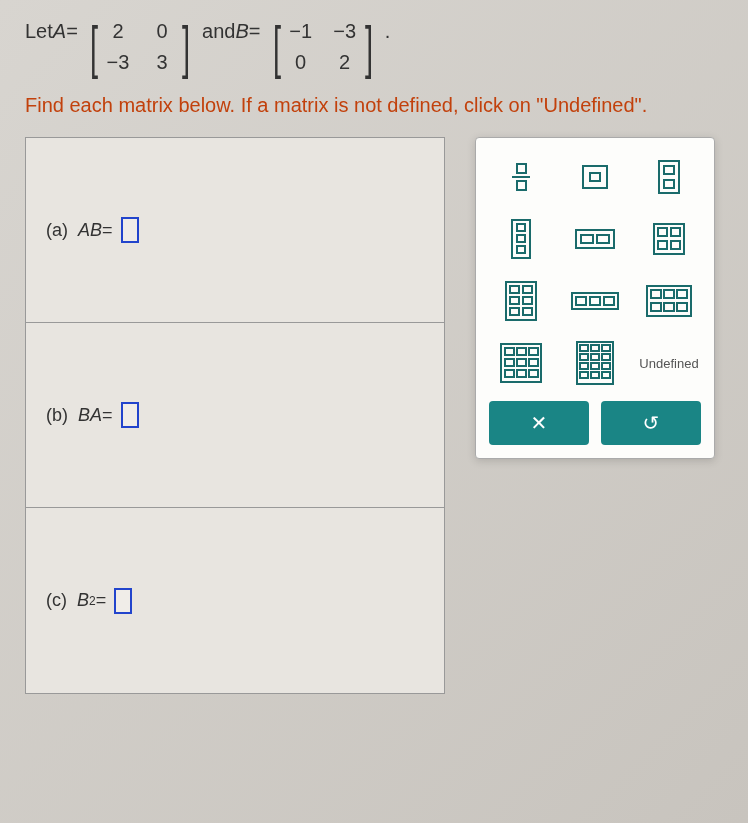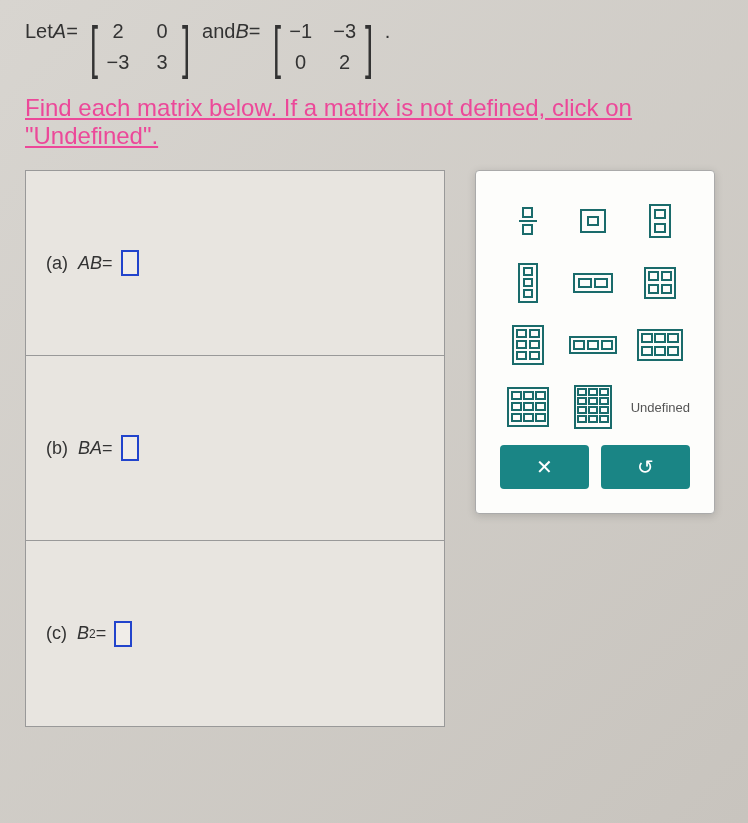--- a/index.html
+++ b/index.html
@@ -39,24 +39,23 @@
       grid-template-columns: repeat(2, auto);
       gap: 8px 20px;
       font-size: 20px;
       padding: 0 4px;
     }
     .matrix-cells span {
       text-align: center;
       min-width: 24px;
     }
     .instruction {
-      font-size: 24px;
+      font-size: 20px;
       margin-bottom: 20px;
-      color: #ec4899;
-      text-decoration: underline;
+      color: #c2410c;
     }
     .main-content {
       display: flex;
       gap: 30px;
       align-items: flex-start;
     }
     .answer-table {
       border: 1px solid #999;
       background: #e8e5e0;
       width: 420px;
@@ -77,21 +76,21 @@
       width: 18px;
       height: 26px;
       border: 2px solid #2244cc;
       margin-left: 8px;
       background: #f0ede8;
     }
     .toolbox {
       background: #fdfdfb;
       border: 1px solid #aaa;
       border-radius: 4px;
-      padding: 24px;
+      padding: 13px;
       width: 240px;
       box-shadow: 0 2px 8px rgba(0,0,0,0.15);
     }
     .tool-grid {
       display: grid;
       grid-template-columns: repeat(3, 1fr);
       gap: 10px;
       margin-bottom: 12px;
     }
     .tool-btn {

